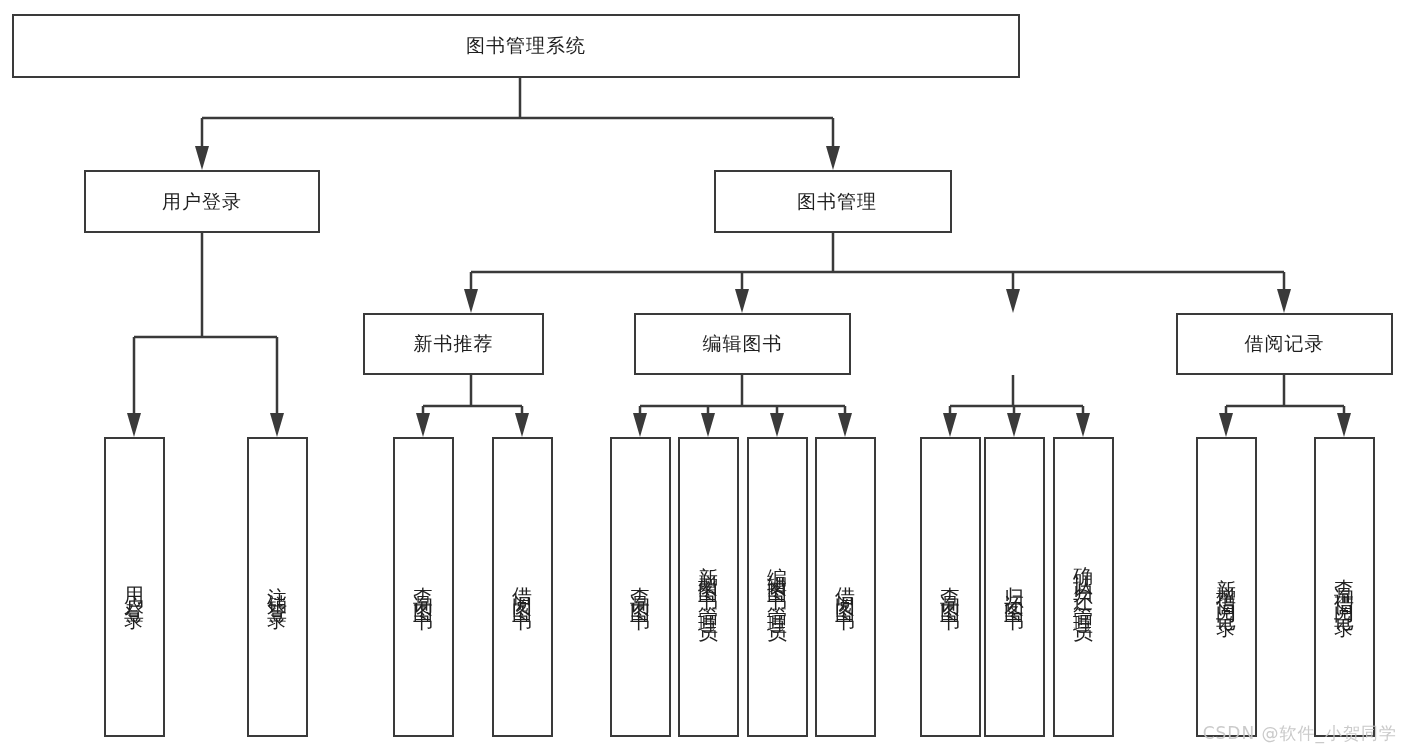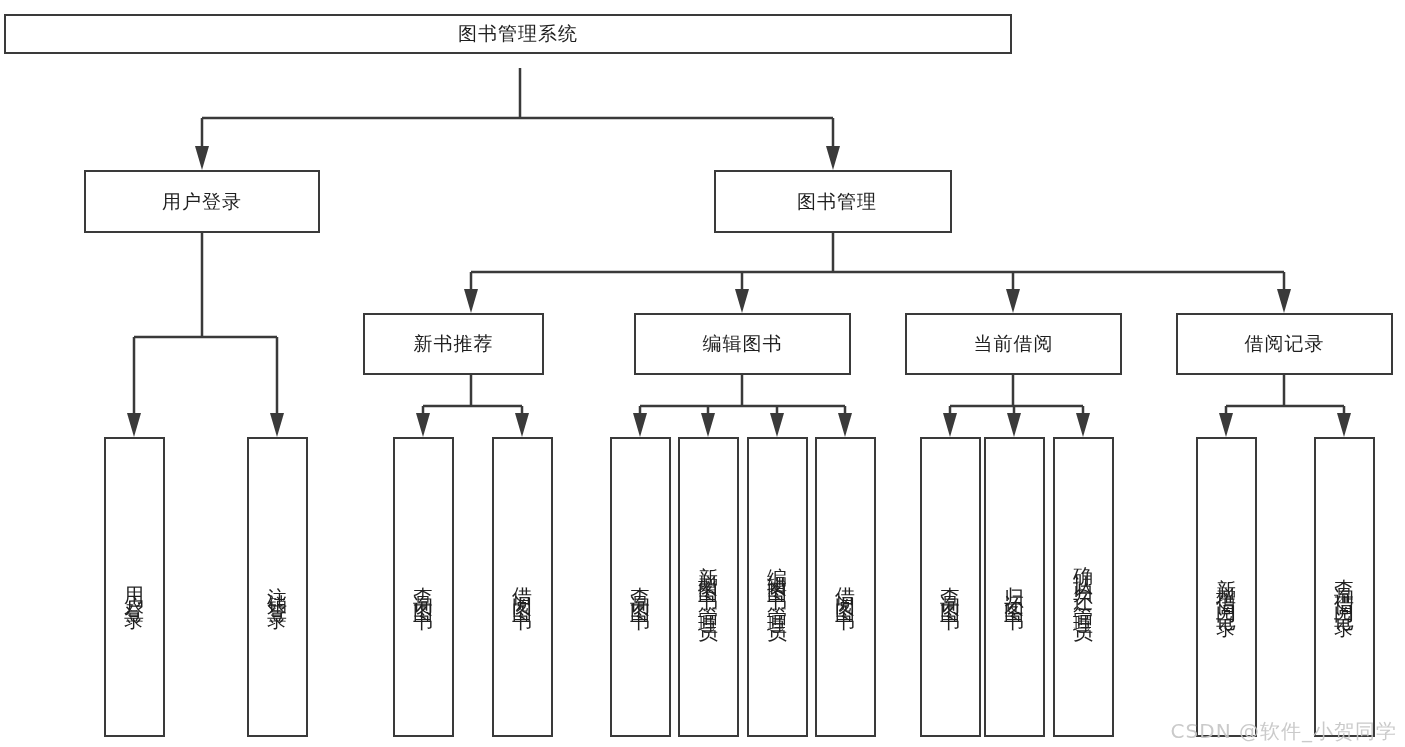--- a/index.html
+++ b/index.html
@@ -44,21 +44,21 @@
     writing-mode: vertical-rl;
     text-orientation: mixed;
     font-size: 20px;
     letter-spacing: 8px;
     line-height: 1;
   }
   .watermark {
     position: absolute;
     right: 8px;
     bottom: 2px;
-    font-size: 20px;
+    font-size: 17px;
     letter-spacing: 1px;
     color: #c6c6c6;
     opacity: 0.92;
     white-space: nowrap;
     z-index: 5;
   }
 </style>
 </head>
 <body>
 
@@ -107,39 +107,36 @@
       <polygon points="1076,413 1090,413 1083,437"></polygon>
     </g>
 
     <g>
       <path d="M1284,375 V406 M1226,406 H1344 M1226,406 V417 M1344,406 V417"></path>
       <polygon points="1219,413 1233,413 1226,437"></polygon>
       <polygon points="1337,413 1351,413 1344,437"></polygon>
     </g>
   </svg>
 
-  <div class="node h" style="left:4px; top:14px; width:1008px; height:40px;padding-left:20px;">
+  <div class="node h" style="left:12px; top:14px; width:1008px; height:64px;padding-left:20px;">
     <span class="lbl">图书管理系统</span>
   </div>
 
   <div class="node h" style="left:84px; top:170px; width:236px; height:63px;">
     <span class="lbl">用户登录</span>
   </div>
   <div class="node h" style="left:714px; top:170px; width:238px; height:63px;padding-left:8px;">
     <span class="lbl">图书管理</span>
   </div>
 
   <div class="node h" style="left:363px; top:313px; width:181px; height:62px;">
     <span class="lbl">新书推荐</span>
   </div>
   <div class="node h" style="left:634px; top:313px; width:217px; height:62px;">
     <span class="lbl">编辑图书</span>
-  </div>
-  <div class="node h" style="left:905px; top:313px; width:217px; height:62px;">
-    <span class="lbl">当前借阅</span>
   </div>
   <div class="node h" style="left:1176px; top:313px; width:217px; height:62px;">
     <span class="lbl">借阅记录</span>
   </div>
 
   <div class="node v" style="left:104px; top:437px; width:61px; height:300px;">
     <span class="lbl">用户登录</span>
   </div>
   <div class="node v" style="left:247px; top:437px; width:61px; height:300px;">
     <span class="lbl">注销登录</span>

